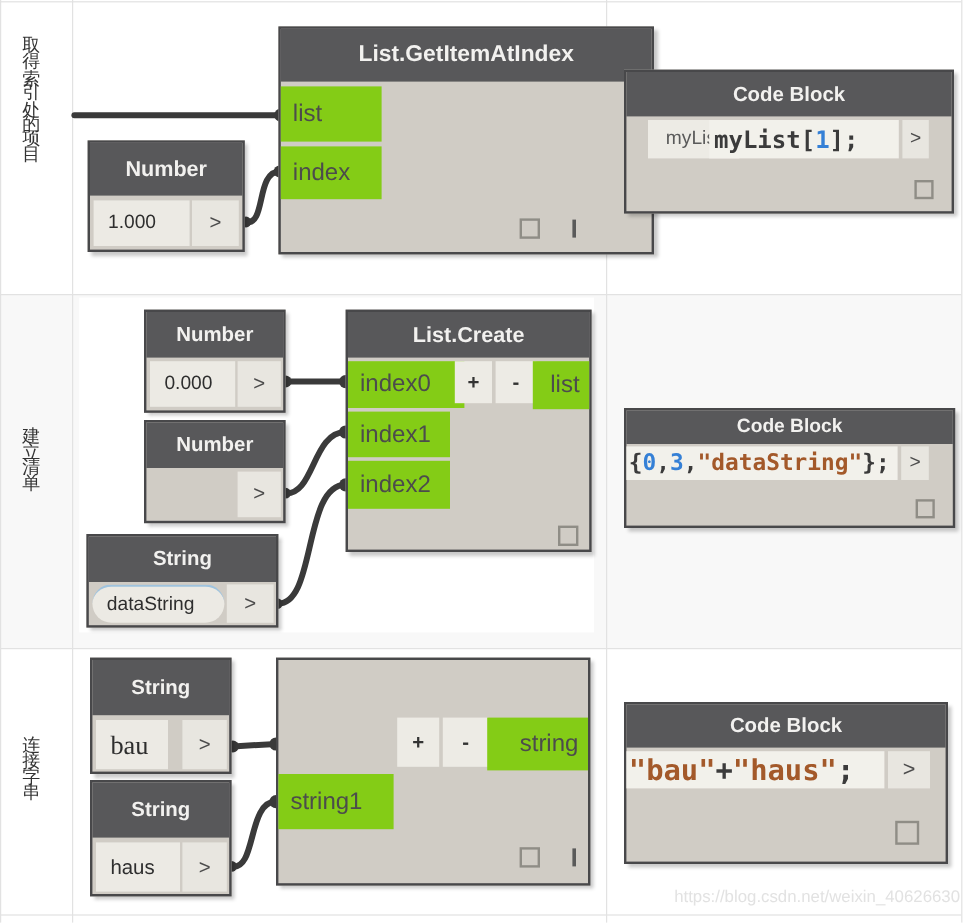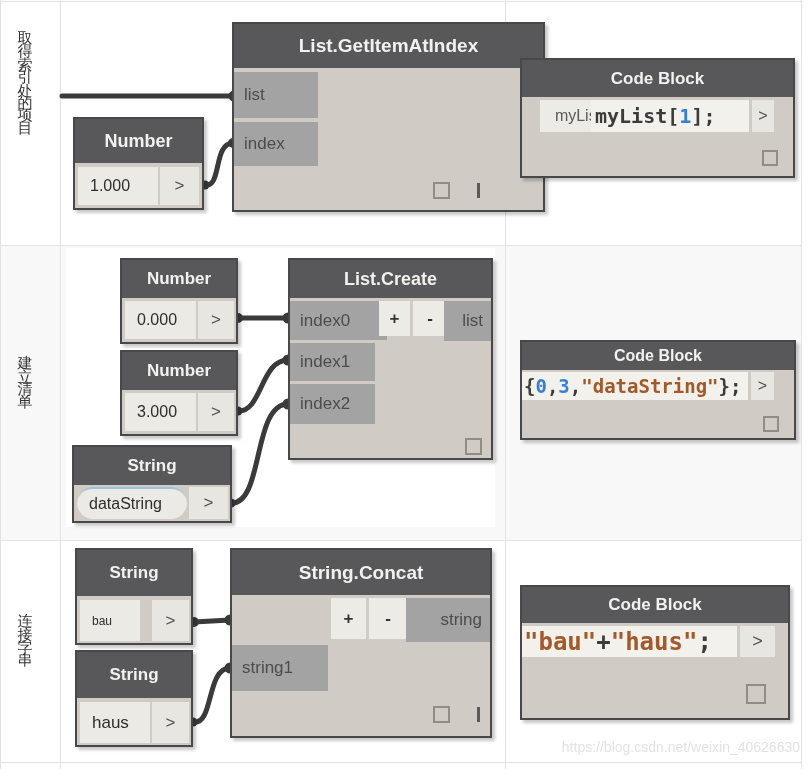--- a/index.html
+++ b/index.html
@@ -15,21 +15,21 @@
 
   
   .vlabel { position:absolute; left:17px; width:17px; writing-mode:vertical-rl; text-orientation:upright;
             font-size:15px; letter-spacing:13px; color:#333333; white-space:nowrap; }
 
   
   .node { position:absolute; background:#d0ccc5; border:2px solid #48484a;
           box-shadow:3px 3px 3px rgba(0,0,0,0.22); }
   .nh { position:absolute; left:0; top:0; right:0; background:#58585a; color:#f2f1ef; font-weight:bold;
         display:flex; align-items:center; justify-content:center; }
-  .chip { position:absolute; background:#a3a3a3; color:#4c4c4c; font-size:17px;
+  .chip { position:absolute; background:#84cc16; color:#4c4c4c; font-size:20px;
           display:flex; align-items:center; padding-left:10px; }
   .chip.out { justify-content:flex-end; padding-left:0; padding-right:8px; }
   .chip.val { background:#eceae4; color:#2e2e2e; font-size:16px; padding-left:12px; }
   .chip.chev { background:#e8e6e0; justify-content:center; padding-left:0; font-size:17px; color:#4c4c4c; }
   .chip.blue-top { border-top:2px solid #9fc3de;border-radius:16px; }
   .btn { position:absolute; background:#edebe5; color:#333333; font-weight:bold; font-size:17px;
          display:flex; align-items:center; justify-content:center; }
   .checkbox { position:absolute; width:17px; height:17px; border:2px solid #8f8d86; background:transparent; }
   .lacing { position:absolute; width:3px; height:15px; background:#5a5a5a; }
 
@@ -115,21 +115,20 @@
   </svg>
 
   <div class="node" style="left:120px; top:258px; width:118px; height:86px;">
     <div class="nh" style="height:38px; font-size:17px;">Number</div>
     <div class="chip val" style="left:3px; top:41px; width:71px; height:38px;">0.000</div>
     <div class="chip chev" style="left:76px; top:41px; width:36px; height:38px;">&gt;</div>
   </div>
 
   <div class="node" style="left:120px; top:350px; width:118px; height:86px;">
     <div class="nh" style="height:38px; font-size:17px;">Number</div>
-    <div class="chip val" style="left:3px; top:41px; width:71px; height:38px;">3.000</div>
     <div class="chip chev" style="left:76px; top:41px; width:36px; height:38px;">&gt;</div>
   </div>
 
   <div class="node" style="left:72px; top:445px; width:160px; height:78px;">
     <div class="nh" style="height:38px; font-size:17px;">String</div>
     <div class="chip val blue-top" style="left:3px; top:40px; width:110px; height:32px;">dataString</div>
     <div class="chip chev" style="left:115px; top:40px; width:39px; height:32px;">&gt;</div>
   </div>
 
   <div class="node" style="left:288px; top:258px; width:205px; height:202px;">
@@ -162,32 +161,31 @@
     <path d="M 132 82 L 168 80" stroke="#3a3a3a" stroke-width="5" fill="none" stroke-linecap="round"></path>
     <circle cx="132" cy="82" r="5" fill="#3a3a3a"></circle>
     <circle cx="168" cy="80" r="5.5" fill="#3a3a3a"></circle>
     <path d="M 131 182 C 152 186 144 128 168 128" stroke="#3a3a3a" stroke-width="5" fill="none" stroke-linecap="round"></path>
     <circle cx="131" cy="182" r="4.5" fill="#3a3a3a"></circle>
     <circle cx="168" cy="128" r="5.5" fill="#3a3a3a"></circle>
   </svg>
 
   <div class="node" style="left:75px; top:548px; width:118px; height:97px;">
     <div class="nh" style="height:46px; font-size:17px;">String</div>
-    <div class="chip val" style="left:3px; top:50px; width:60px; height:41px; font-size:12px;">bau</div>
+    <div class="chip val" style="left:3px; top:50px; width:60px; height:41px; font-size:22px;font-family:Liberation Serif, serif;">bau</div>
     <div class="chip chev" style="left:75px; top:50px; width:37px; height:41px;">&gt;</div>
   </div>
 
   <div class="node" style="left:75px; top:650px; width:118px; height:97px;">
     <div class="nh" style="height:46px; font-size:17px;">String</div>
     <div class="chip val" style="left:3px; top:50px; width:70px; height:41px; font-size:17px;">haus</div>
     <div class="chip chev" style="left:75px; top:50px; width:37px; height:41px;">&gt;</div>
   </div>
 
   <div class="node" style="left:230px; top:548px; width:262px; height:190px;">
-    <div class="nh" style="height:45px; font-size:19px;">String.Concat</div>
     <div class="chip" style="left:0; top:95px; width:96px; height:46px;">string1</div>
     <div class="btn" style="left:99px; top:48px; width:35px; height:41px;">+</div>
     <div class="btn" style="left:137px; top:48px; width:38px; height:41px;">-</div>
     <div class="chip out" style="right:0; top:48px; width:84px; height:44px;">string</div>
     <div class="checkbox" style="left:201px; top:156px;"></div>
     <div class="lacing" style="left:245px; top:157px;"></div>
   </div>
 
   <div class="node" style="left:520px; top:585px; width:270px; height:135px;">
     <div class="nh" style="height:36px; font-size:17px;">Code Block</div>

